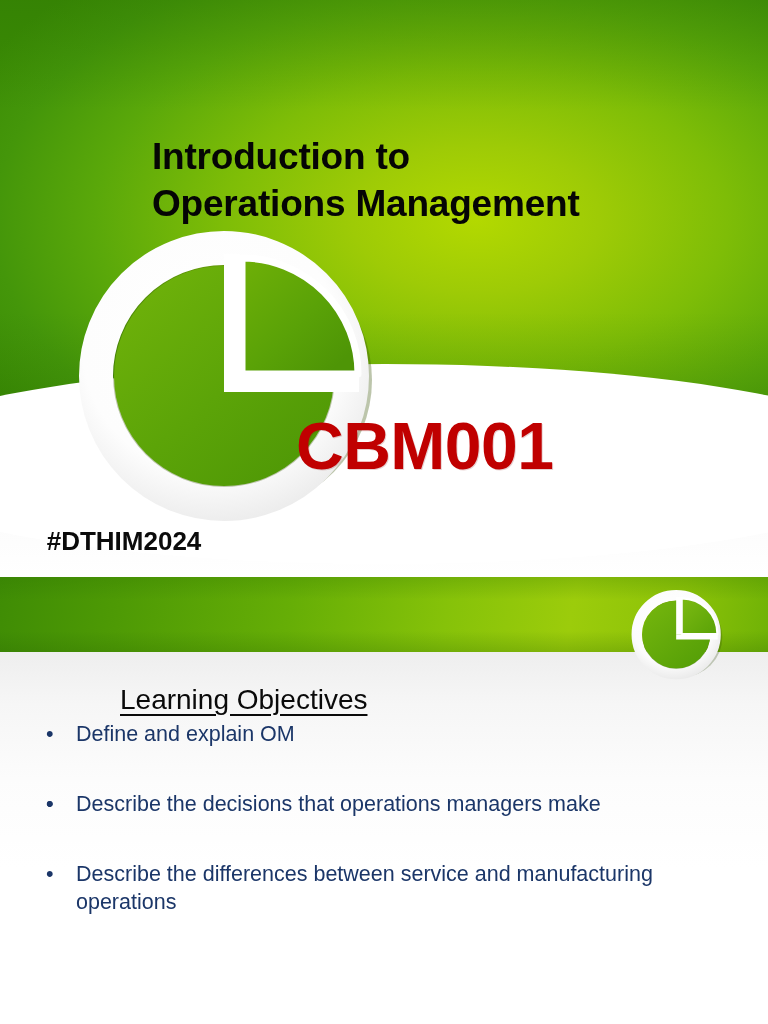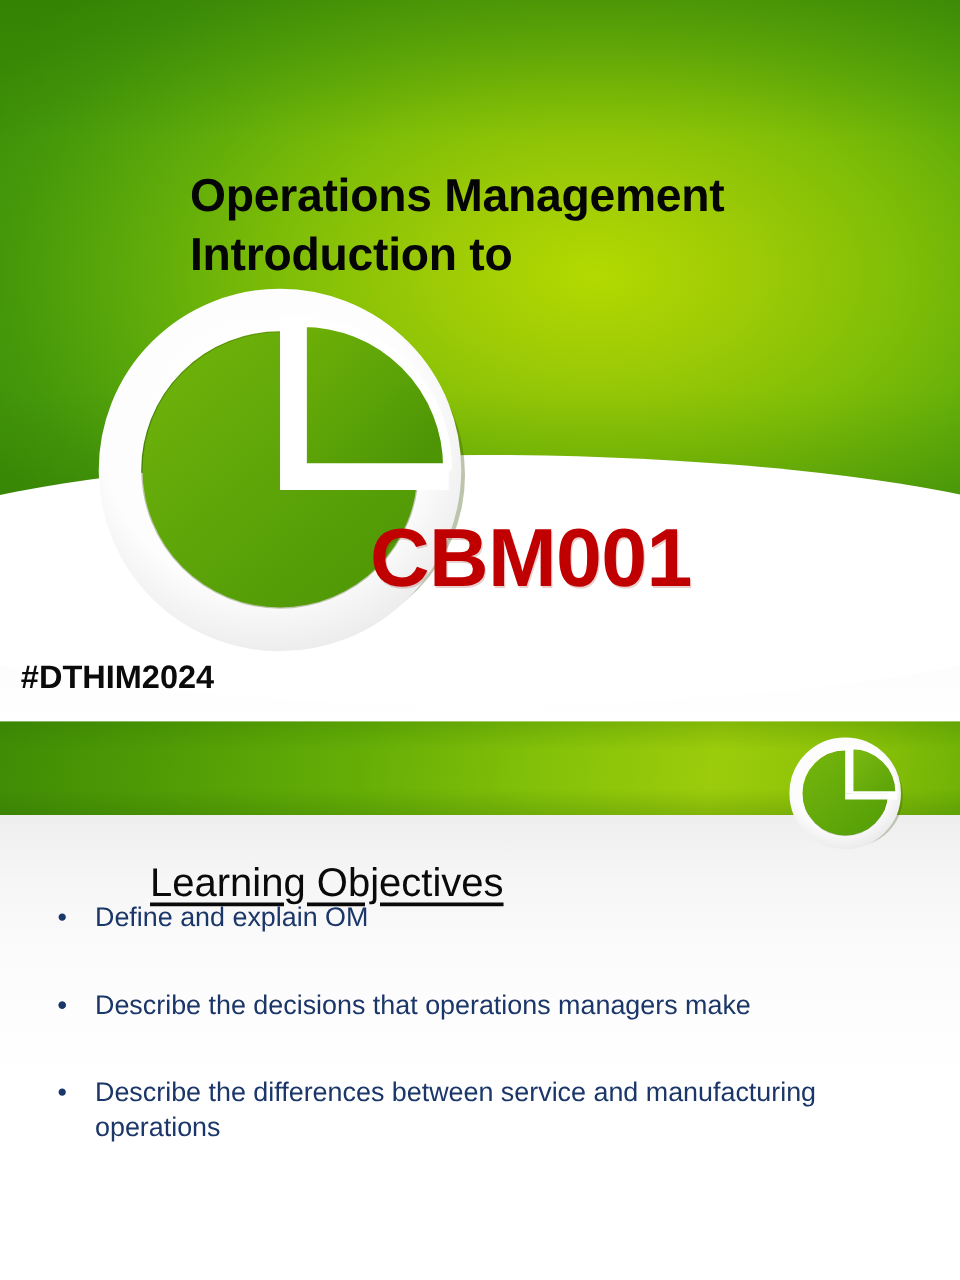--- a/index.html
+++ b/index.html
@@ -102,21 +102,21 @@
     font-size: 66px;
     font-weight: bold;
     color: #c00000;
     letter-spacing: -0.5px;
     z-index: 8;
     text-shadow: 1px 1px 0 rgba(120,0,0,0.18);
   }
 
   .hashtag {
     position: absolute;
-    left: 6px;
+    left: 36px;
     top: 526px;
     width: 176px;
     font-size: 26px;
     font-weight: bold;
     color: #0b0b0b;
     line-height: 30px;
     text-align: center;
     word-break: break-all;
     z-index: 9;
   }
@@ -149,21 +149,21 @@
     position: absolute;
     left: 0; top: 75px;
     width: 768px; height: 372px;
     background: linear-gradient(180deg, #eeeeee 0%, #f6f6f6 14%, #fcfcfc 34%, #ffffff 58%);
   }
 
   .lo-title {
     position: absolute;
     left: 120px;
     top: 84px;
-    font-size: 32px;
+    font-size: 28px;
     color: #0a0a0a;
     font-weight: normal;
     text-decoration: underline;
     text-underline-offset: 5px;
     z-index: 5;
   }
 
   .bullets {
     position: absolute;
     left: 34px;
@@ -193,22 +193,22 @@
 <body>
 
 <div class="doc">
 
   <section class="slide1">
 
     <div class="slide1-green"></div>
     <div class="slide1-lower"></div>
 
     <h1 class="slide1-title">
+      <span class="ln">Introduction to</span>
       <span class="ln">Operations Management</span>
-      <span class="ln">Introduction to</span>
     </h1>
 
     <svg class="logo-big" viewBox="0 0 312 312">
       <defs>
         <radialGradient id="ringShade" cx="45%" cy="38%" r="70%">
           <stop offset="0%" stop-color="#ffffff"></stop>
           <stop offset="72%" stop-color="#fdfdfd"></stop>
           <stop offset="100%" stop-color="#ececec"></stop>
         </radialGradient>
         <linearGradient id="wedgeShade" x1="0%" y1="0%" x2="85%" y2="90%">

